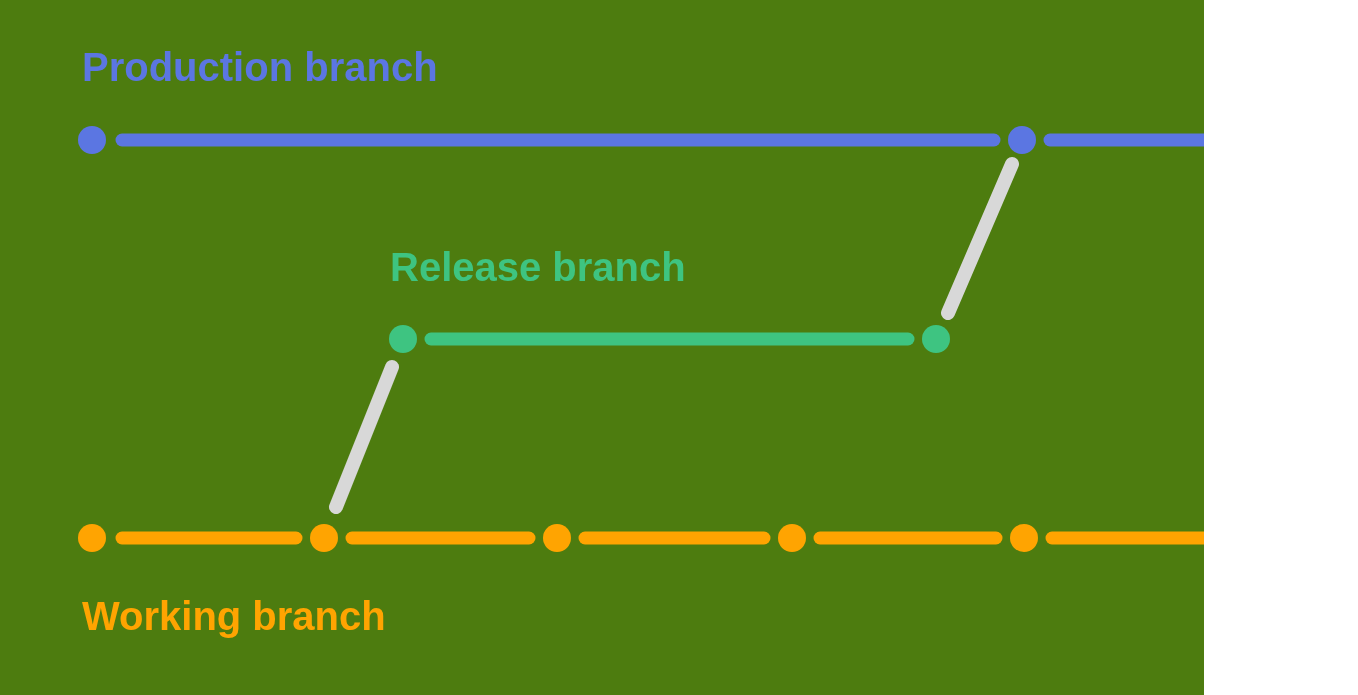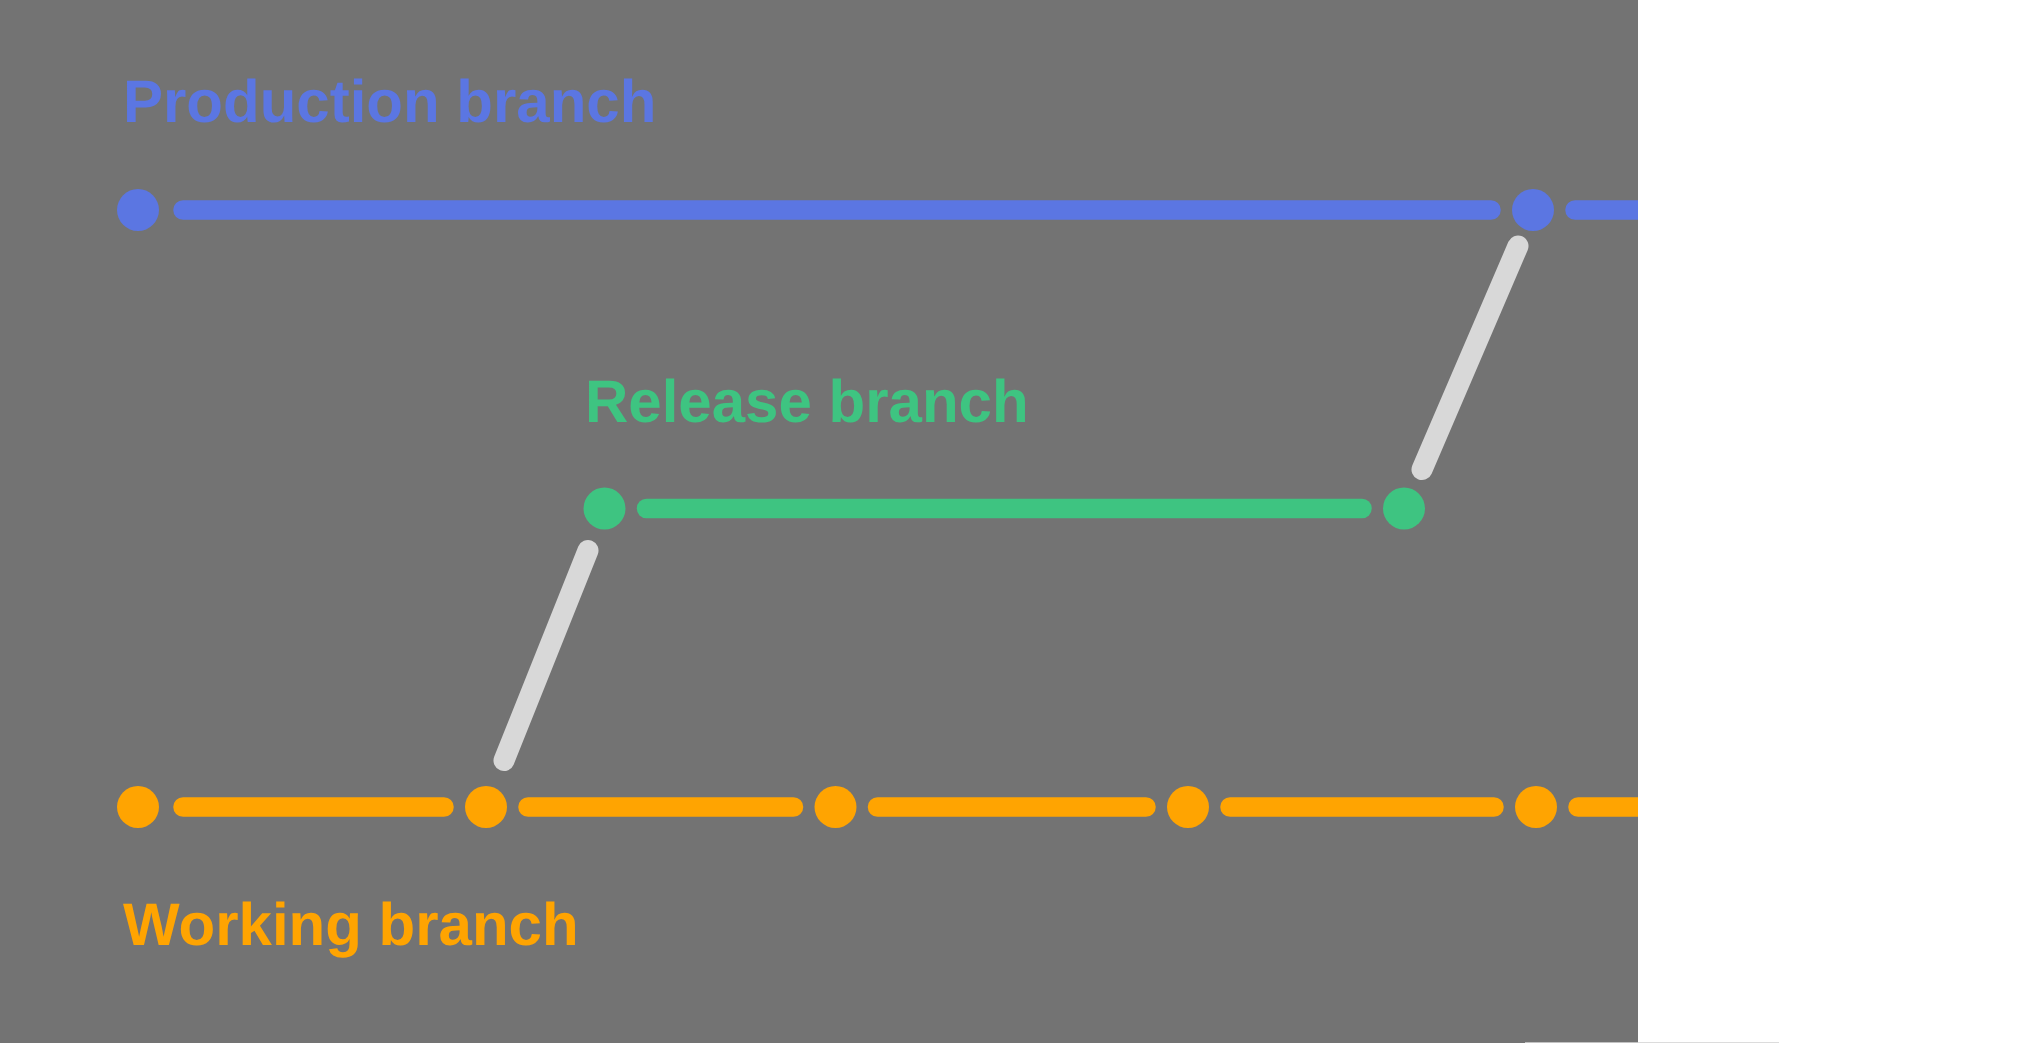--- a/index.html
+++ b/index.html
@@ -2,23 +2,23 @@
 <html><head>
 <meta charset="utf-8">
 <style>
   html, body {
     margin: 0;
     padding: 0;
     background: #ffffff;
   }
   .canvas {
     position: relative;
-    width: 1092px;
+    width: 1204px;
     height: 695px;
-    background: #737373;
+    background: #4d7c0f;
     overflow: hidden;
   }
   svg {
     display: block;
     width: 1358px;
     height: 695px;
   }
   .branch-label {
     font-family: "Liberation Sans", sans-serif;
     font-weight: 700;

